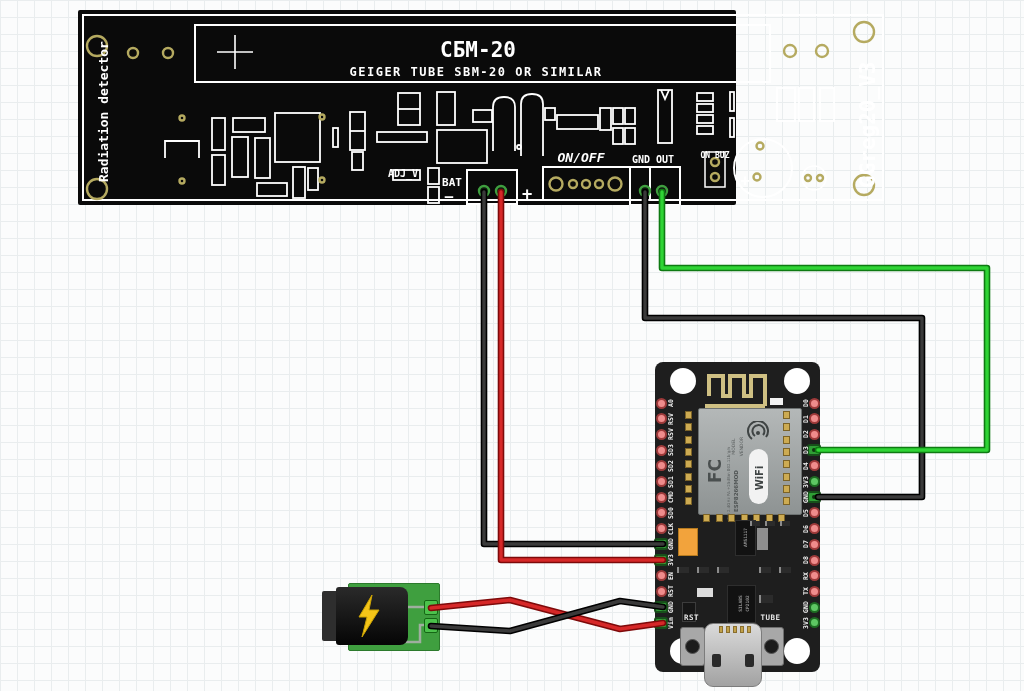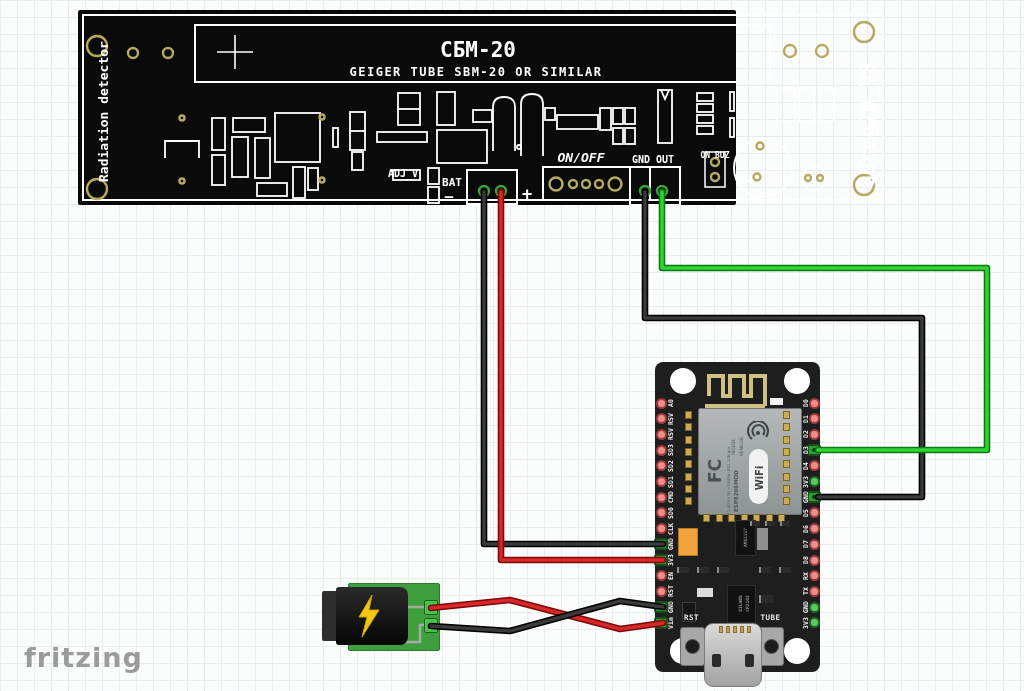--- a/index.html
+++ b/index.html
@@ -346,14 +346,13 @@
       <polyline points="645,192 645,318 922,318 922,497 818,497" fill="none" stroke="#000000" stroke-width="6.6" stroke-linejoin="round" stroke-linecap="round"></polyline>
       <polyline points="645,192 645,318 922,318 922,497 818,497" fill="none" stroke="#3a3a3a" stroke-width="3.4" stroke-linejoin="round" stroke-linecap="round"></polyline>
       <polyline points="662,192 662,268 987,268 987,450 818,450" fill="none" stroke="#0e7a12" stroke-width="6.6" stroke-linejoin="round" stroke-linecap="round"></polyline>
       <polyline points="662,192 662,268 987,268 987,450 818,450" fill="none" stroke="#2fd435" stroke-width="3.4" stroke-linejoin="round" stroke-linecap="round"></polyline>
       <polyline points="431,608 510,600 620,629 663,623" fill="none" stroke="#7e0a0a" stroke-width="6.6" stroke-linejoin="round" stroke-linecap="round"></polyline>
       <polyline points="431,608 510,600 620,629 663,623" fill="none" stroke="#d62828" stroke-width="3.4" stroke-linejoin="round" stroke-linecap="round"></polyline>
       <polyline points="431,626 510,631 620,601 663,607" fill="none" stroke="#000000" stroke-width="6.6" stroke-linejoin="round" stroke-linecap="round"></polyline>
       <polyline points="431,626 510,631 620,601 663,607" fill="none" stroke="#3a3a3a" stroke-width="3.4" stroke-linejoin="round" stroke-linecap="round"></polyline>
     </svg>
 
-  <div id="watermark" class="abs">fritzing</div>
 </div>
 
 </body></html>

